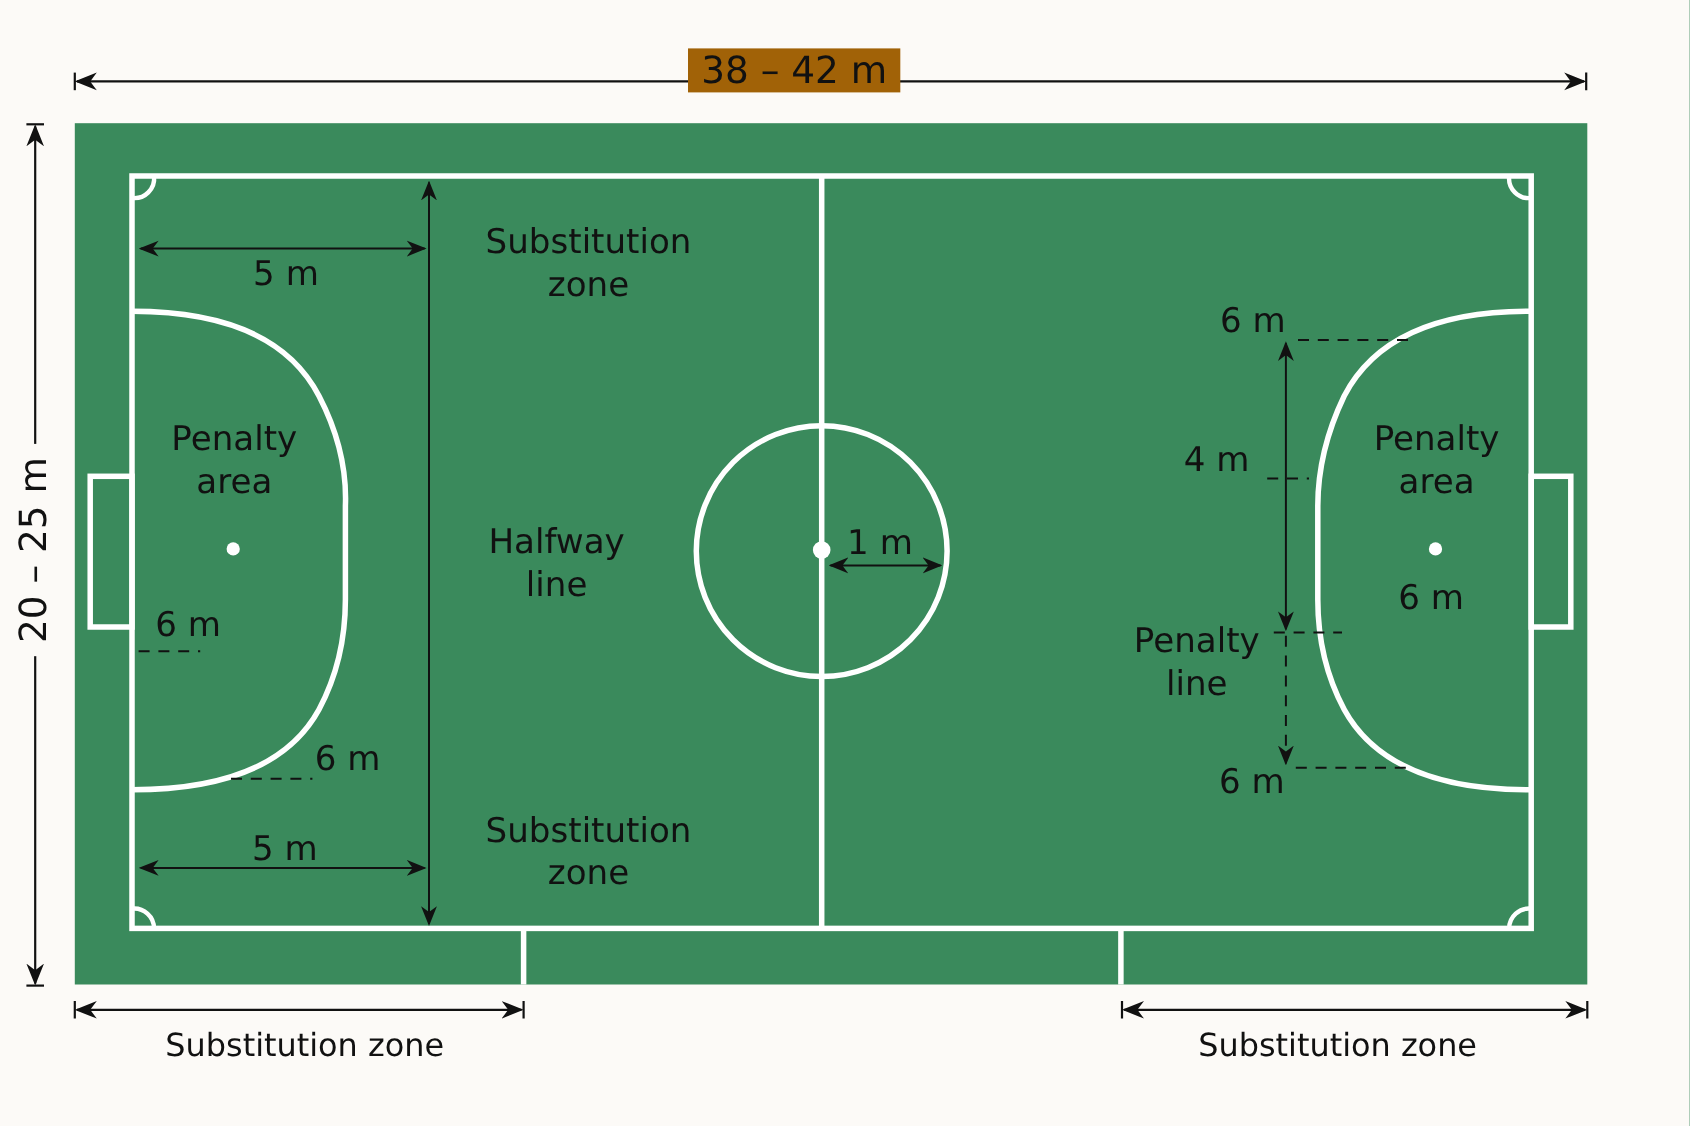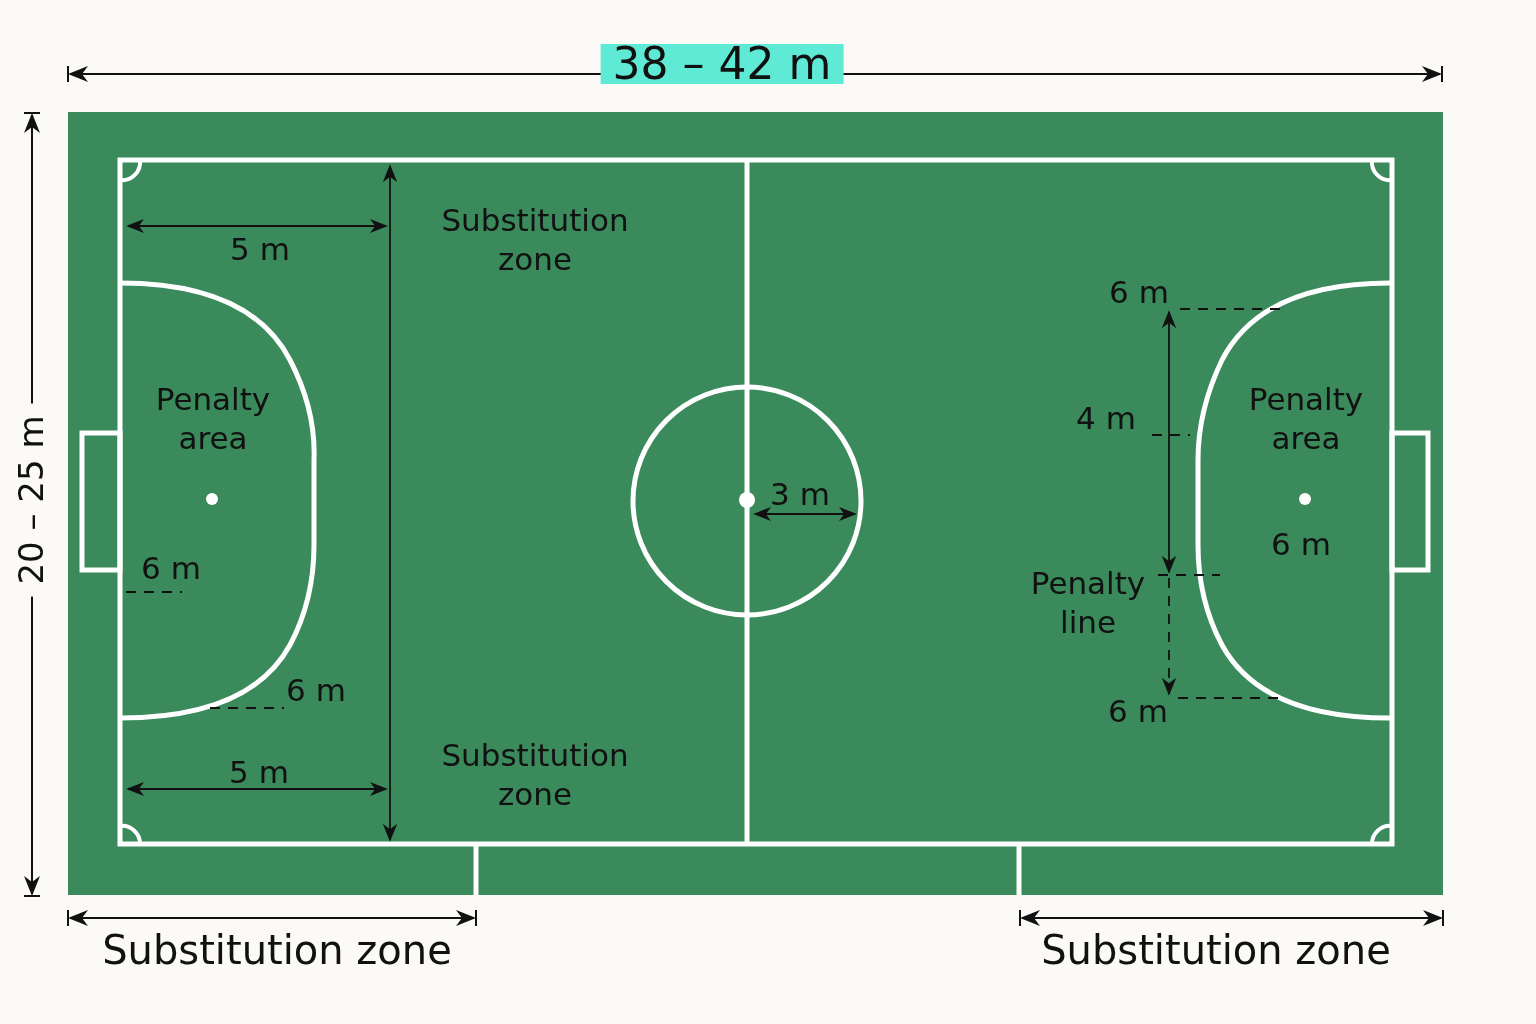--- a/index.html
+++ b/index.html
@@ -18,33 +18,33 @@
       font-size: 31px;
       line-height: 39px;
       text-align: center;
       white-space: nowrap;
       transform: translate(-50%, 0);
     }
     .lbl .ln { display: block; }
     .dim-top {
       position: absolute; left: 722px; top: 44px;
       transform: translateX(-50%);
-      font-size: 44px; line-height: 40px;
-      padding: 0 12px; background: #5eead4; color: #111;
+      font-size: 34px; line-height: 40px;
+      padding: 0 12px; background: #a16207; color: #111;
       white-space: nowrap;
     }
     .dim-left {
       position: absolute; left: 31px; top: 500px;
       transform: translate(-50%, -50%) rotate(-90deg);
       font-size: 34px; line-height: 40px;
       padding: 0 12px; background: #fcfaf7; color: #111;
       white-space: nowrap;
     }
     .outer-lbl {
-      position: absolute; font-size: 40px; line-height: 40px; color: #111;
+      position: absolute; font-size: 29px; line-height: 40px; color: #111;
       transform: translateX(-50%); white-space: nowrap;
     }
   </style>
 </head>
 <body>
 
 <div id="stage">
 
   <svg width="1536" height="1024" viewBox="0 0 1536 1024">
     <defs>
@@ -132,25 +132,29 @@
     <span class="ln">area</span>
   </div>
   <div class="lbl" style="left:171px; top:549px;">6 m</div>
   <div class="lbl" style="left:316px; top:671px;">6 m</div>
   <div class="lbl" style="left:259px; top:753px;">5 m</div>
 
   <div class="lbl" style="left:535px; top:201px;">
     <span class="ln">Substitution</span>
     <span class="ln">zone</span>
   </div>
+  <div class="lbl" style="left:506px; top:474px;">
+    <span class="ln">Halfway</span>
+    <span class="ln">line</span>
+  </div>
   <div class="lbl" style="left:535px; top:736px;">
     <span class="ln">Substitution</span>
     <span class="ln">zone</span>
   </div>
-  <div class="lbl" style="left:800px; top:475px;">3 m</div>
+  <div class="lbl" style="left:800px; top:475px;">1 m</div>
 
   <div class="lbl" style="left:1139px; top:273px;">6 m</div>
   <div class="lbl" style="left:1106px; top:399px;">4 m</div>
   <div class="lbl" style="left:1306px; top:380px;">
     <span class="ln">Penalty</span>
     <span class="ln">area</span>
   </div>
   <div class="lbl" style="left:1301px; top:525px;">6 m</div>
   <div class="lbl" style="left:1088px; top:564px;">
     <span class="ln">Penalty</span>

